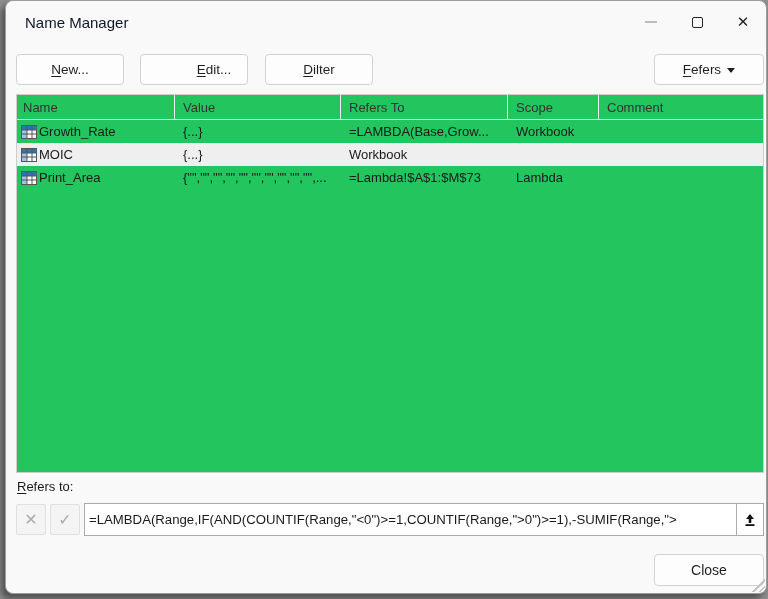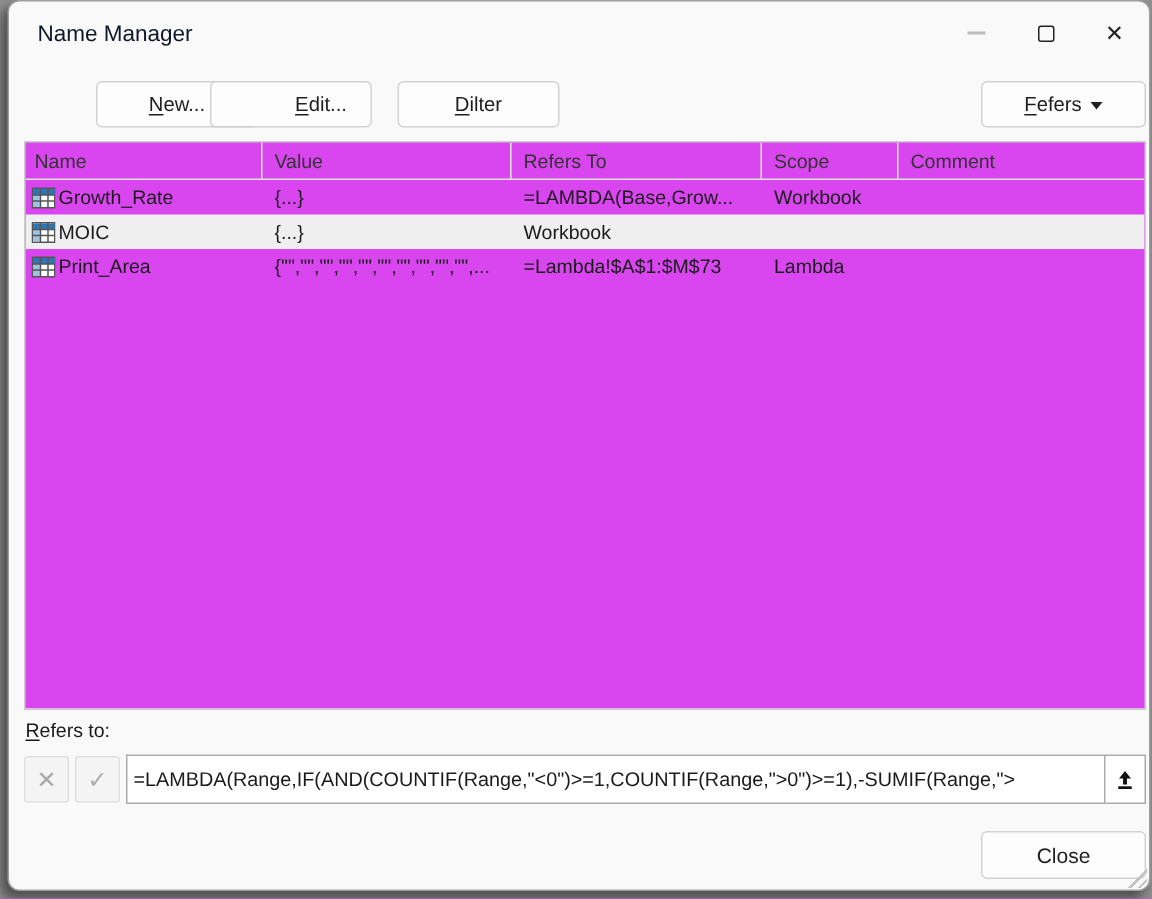--- a/index.html
+++ b/index.html
@@ -49,37 +49,37 @@
     background: #fdfdfd;
     border: 1px solid #d2d2d2;
     border-radius: 4px;
     font-family: "Liberation Sans", sans-serif;
     font-size: 13.5px;
     color: #1f1f1f;
     display: flex; align-items: center; justify-content: center;
     cursor: default;
   }
   .btn u { text-decoration: underline; text-underline-offset: 2px; }
-  #btn-new    { left: 10px;  top: 53px; width: 108px; margin-left: 48px; }
+  #btn-new    { left: 10px;  top: 53px; width: 108px; }
   #btn-edit   { left: 134px; top: 53px; width: 108px; padding-left: 40px; }
   #btn-delete { left: 259px; top: 53px; width: 108px; }
   #btn-filter { left: 648px; top: 53px; width: 110px; gap: 6px; }
   .filter-arrow {
     width: 0; height: 0;
     border-left: 4px solid transparent;
     border-right: 4px solid transparent;
     border-top: 5px solid #1f1f1f;
     margin-top: 2px;
   }
   
   .listbox {
     position: absolute;
     left: 10px; top: 93px;
     width: 748px; height: 379px;
-    background: #d946ef;
+    background: #22c55e;
     border: 1px solid #cdcdcd;
     overflow: hidden;
   }
   .lrow {
     display: grid;
     grid-template-columns: 158px 166px 167px 91px 1fr;
     align-items: center;
   }
   .lheader {
     height: 25px;

